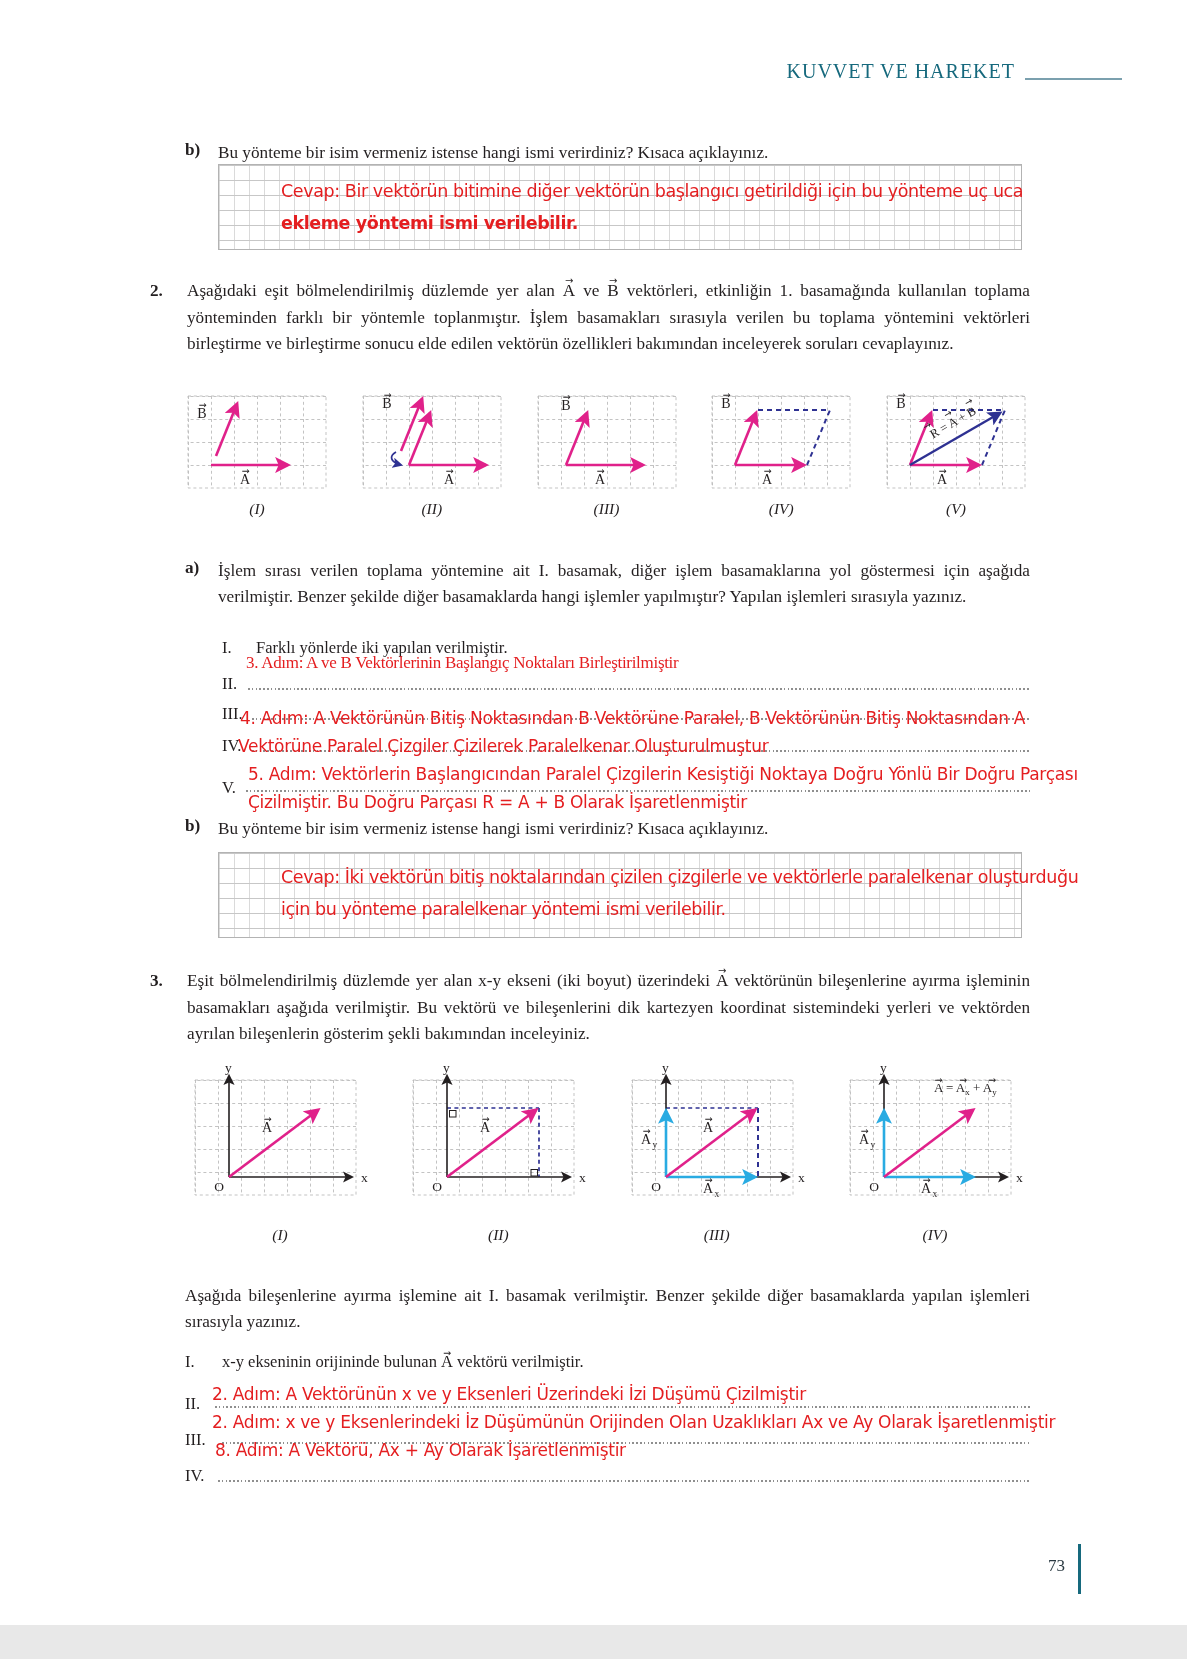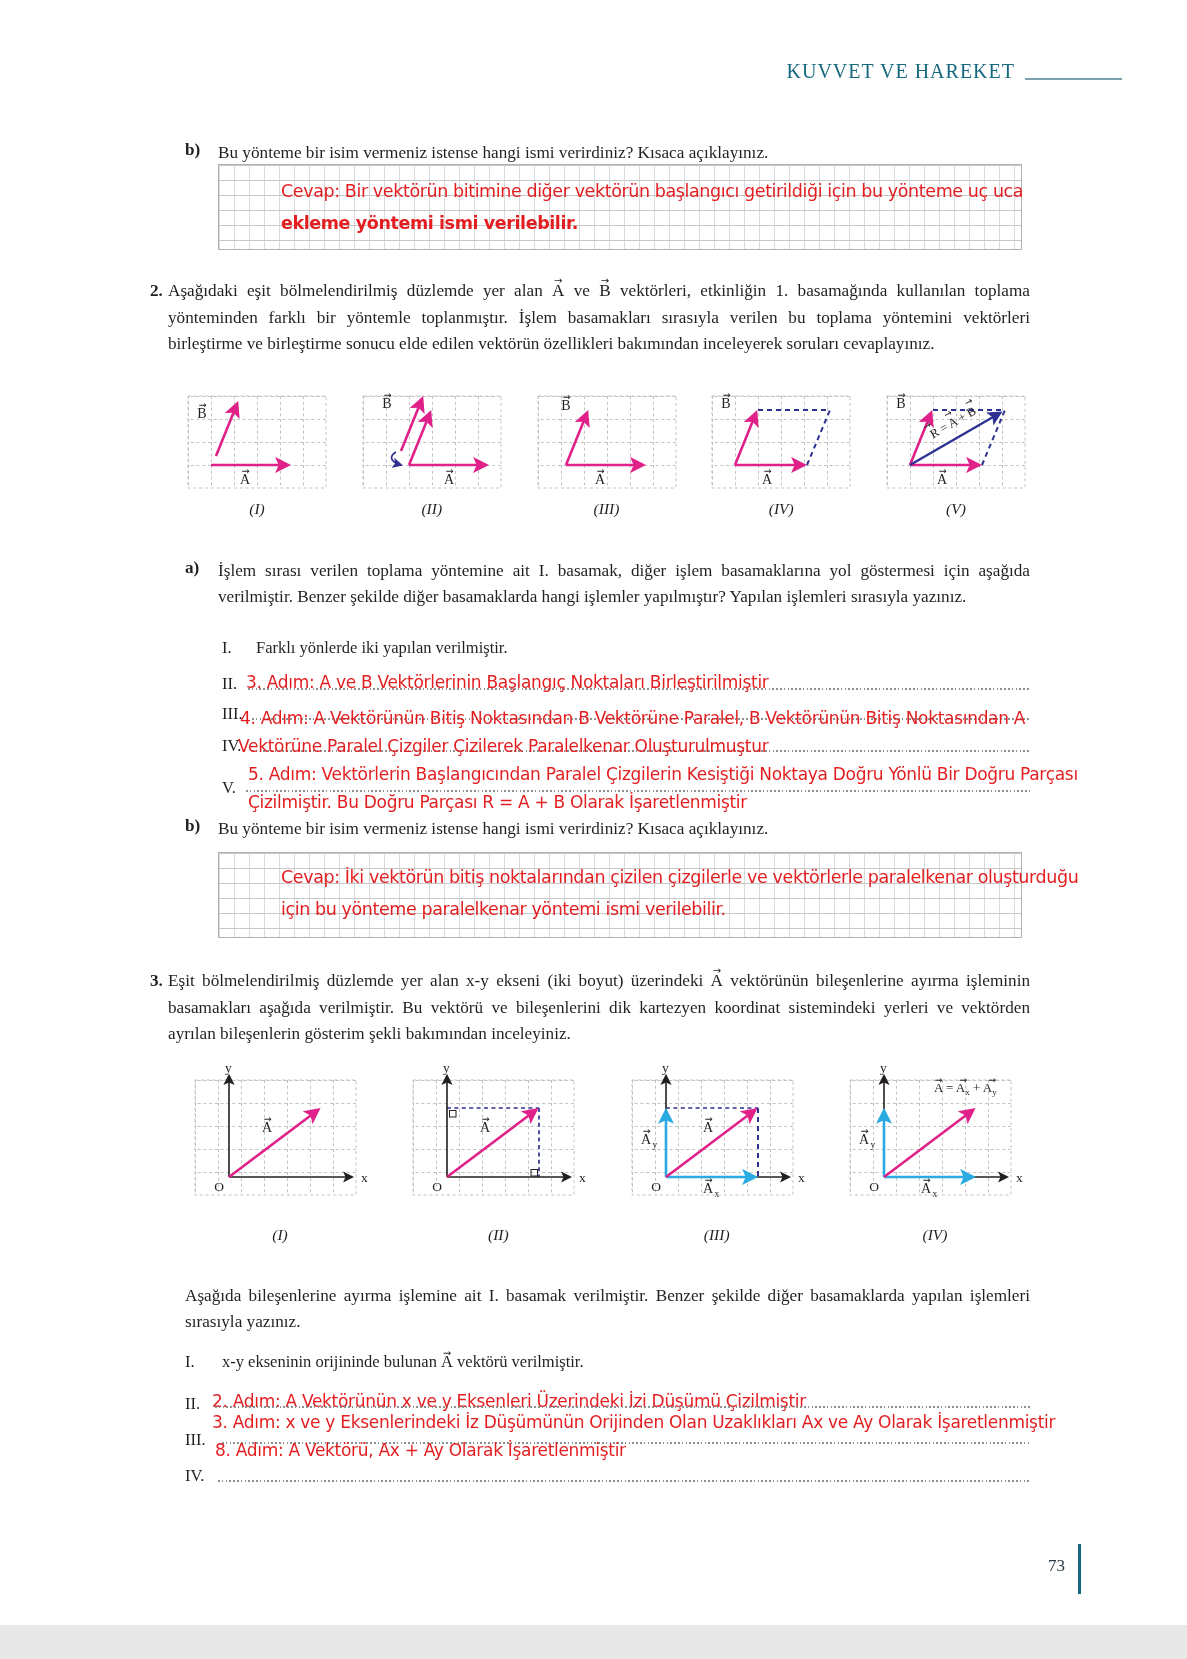--- a/index.html
+++ b/index.html
@@ -5,21 +5,21 @@
   html,body{margin:0;padding:0;background:#e8e8e8;}
   .page{position:relative;width:1187px;height:1625px;background:#ffffff;overflow:hidden;
         font-family:"Liberation Serif",serif;color:#231f20;}
   
   .hdr-title{position:absolute;left:640px;top:60px;width:375px;text-align:right;
              font-size:20px;letter-spacing:1px;color:#16697d;}
   .hdr-rule{position:absolute;left:1025px;top:78px;width:97px;height:2px;background:#7ba0ae;}
   
   .qblock{position:absolute;font-size:17.2px;line-height:26.5px;}
   .qnum{position:absolute;left:0;top:0;font-weight:bold;}
-  .qtext{margin-left:18px;text-align:justify;}
+  .qtext{margin-left:37px;text-align:justify;}
   .itemlbl{position:absolute;font-weight:bold;font-size:17.2px;}
   .itemtext{position:absolute;font-size:17.2px;line-height:26px;text-align:justify;}
   
   .vec{position:relative;display:inline-block;line-height:1;}
   .vec-arrow{position:absolute;left:50%;transform:translateX(-50%);top:-0.6em;
              font-size:0.58em;font-family:"DejaVu Sans",sans-serif;}
   
   .gridbox{position:absolute;left:218px;width:802px;height:84px;border:1px solid #b3b3b3;
     background-image:linear-gradient(#c7c7c7 1px,transparent 1px),
                      linear-gradient(90deg,#dadada 1px,transparent 1px);
@@ -210,21 +210,21 @@
   </div>
 
   <span class="itemlbl" style="left:185px;top:558px;">a)</span>
   <div class="itemtext" style="left:218px;top:558px;width:812px;">İşlem sırası verilen toplama yöntemine ait I. basamak, diğer işlem basamaklarına yol göstermesi için aşağıda verilmiştir. Benzer şekilde diğer basamaklarda hangi işlemler yapılmıştır? Yapılan işlemleri sırasıyla yazınız.</div>
 
   <span class="step-num" style="left:222px;top:638px;">I.</span>
   <span class="step-text" style="left:256px;top:638px;">Farklı yönlerde iki yapılan verilmiştir.</span>
 
   <span class="step-num" style="left:222px;top:674px;">II.</span>
   <div class="dotline" style="left:248px;top:688px;width:782px;"></div>
-  <span class="red stepred" style="left:246px;top:672px;">3. Adım: A ve B Vektörlerinin Başlangıç Noktaları Birleştirilmiştir</span>
+  <span class="red stepred" style="left:246px;top:653px;font-family:Liberation Serif, serif;">3. Adım: A ve B Vektörlerinin Başlangıç Noktaları Birleştirilmiştir</span>
 
   <span class="step-num" style="left:222px;top:704px;">III.</span>
   <div class="dotline" style="left:252px;top:718px;width:778px;"></div>
   <span class="red stepred" style="left:240px;top:708px;">4. Adım: A Vektörünün Bitiş Noktasından B Vektörüne Paralel, B Vektörünün Bitiş Noktasından A</span>
 
   <span class="step-num" style="left:222px;top:736px;">IV.</span>
   <div class="dotline" style="left:252px;top:750px;width:778px;"></div>
   <span class="red stepred" style="left:238px;top:736px;">Vektörüne Paralel Çizgiler Çizilerek Paralelkenar Oluşturulmuştur</span>
 
   <span class="red stepred" style="left:248px;top:764px;">5. Adım: Vektörlerin Başlangıcından Paralel Çizgilerin Kesiştiği Noktaya Doğru Yönlü Bir Doğru Parçası</span>
@@ -353,25 +353,25 @@
       </svg>
       <div class="dlabel dlabel4">(IV)</div>
     </div>
   </div>
 
   <div class="itemtext" style="left:185px;top:1283px;width:845px;">Aşağıda bileşenlerine ayırma işlemine ait I. basamak verilmiştir. Benzer şekilde diğer basamaklarda yapılan işlemleri sırasıyla yazınız.</div>
 
   <span class="step-num" style="left:185px;top:1352px;">I.</span>
   <span class="step-text" style="left:222px;top:1352px;"><span>x-y ekseninin orijininde bulunan </span><span class="vec"><span class="vec-arrow">→</span><span>A</span></span><span> vektörü verilmiştir.</span></span>
 
-  <span class="red stepred" style="left:212px;top:1384px;margin-top:7px;">2. Adım: A Vektörünün x ve y Eksenleri Üzerindeki İzi Düşümü Çizilmiştir</span>
+  <span class="red stepred" style="left:212px;top:1384px;">2. Adım: A Vektörünün x ve y Eksenleri Üzerindeki İzi Düşümü Çizilmiştir</span>
   <span class="step-num" style="left:185px;top:1394px;">II.</span>
   <div class="dotline" style="left:215px;top:1406px;width:815px;"></div>
 
-  <span class="red stepred" style="left:212px;top:1412px;">3. Adım: x ve y Eksenlerindeki İz Düşümünün Orijinden Olan Uzaklıkları Ax ve Ay Olarak İşaretlenmiştir</span>
+  <span class="red stepred" style="left:212px;top:1412px;">2. Adım: x ve y Eksenlerindeki İz Düşümünün Orijinden Olan Uzaklıkları Ax ve Ay Olarak İşaretlenmiştir</span>
   <span class="step-num" style="left:185px;top:1430px;">III.</span>
   <div class="dotline" style="left:222px;top:1442px;width:808px;"></div>
   <span class="red stepred" style="left:215px;top:1440px;">8. Adım: A Vektörü, Ax + Ay Olarak İşaretlenmiştir</span>
 
   <span class="step-num" style="left:185px;top:1466px;">IV.</span>
   <div class="dotline" style="left:218px;top:1480px;width:812px;"></div>
 
   <span class="pagenum">73</span>
   <div class="pagebar"></div>
 

